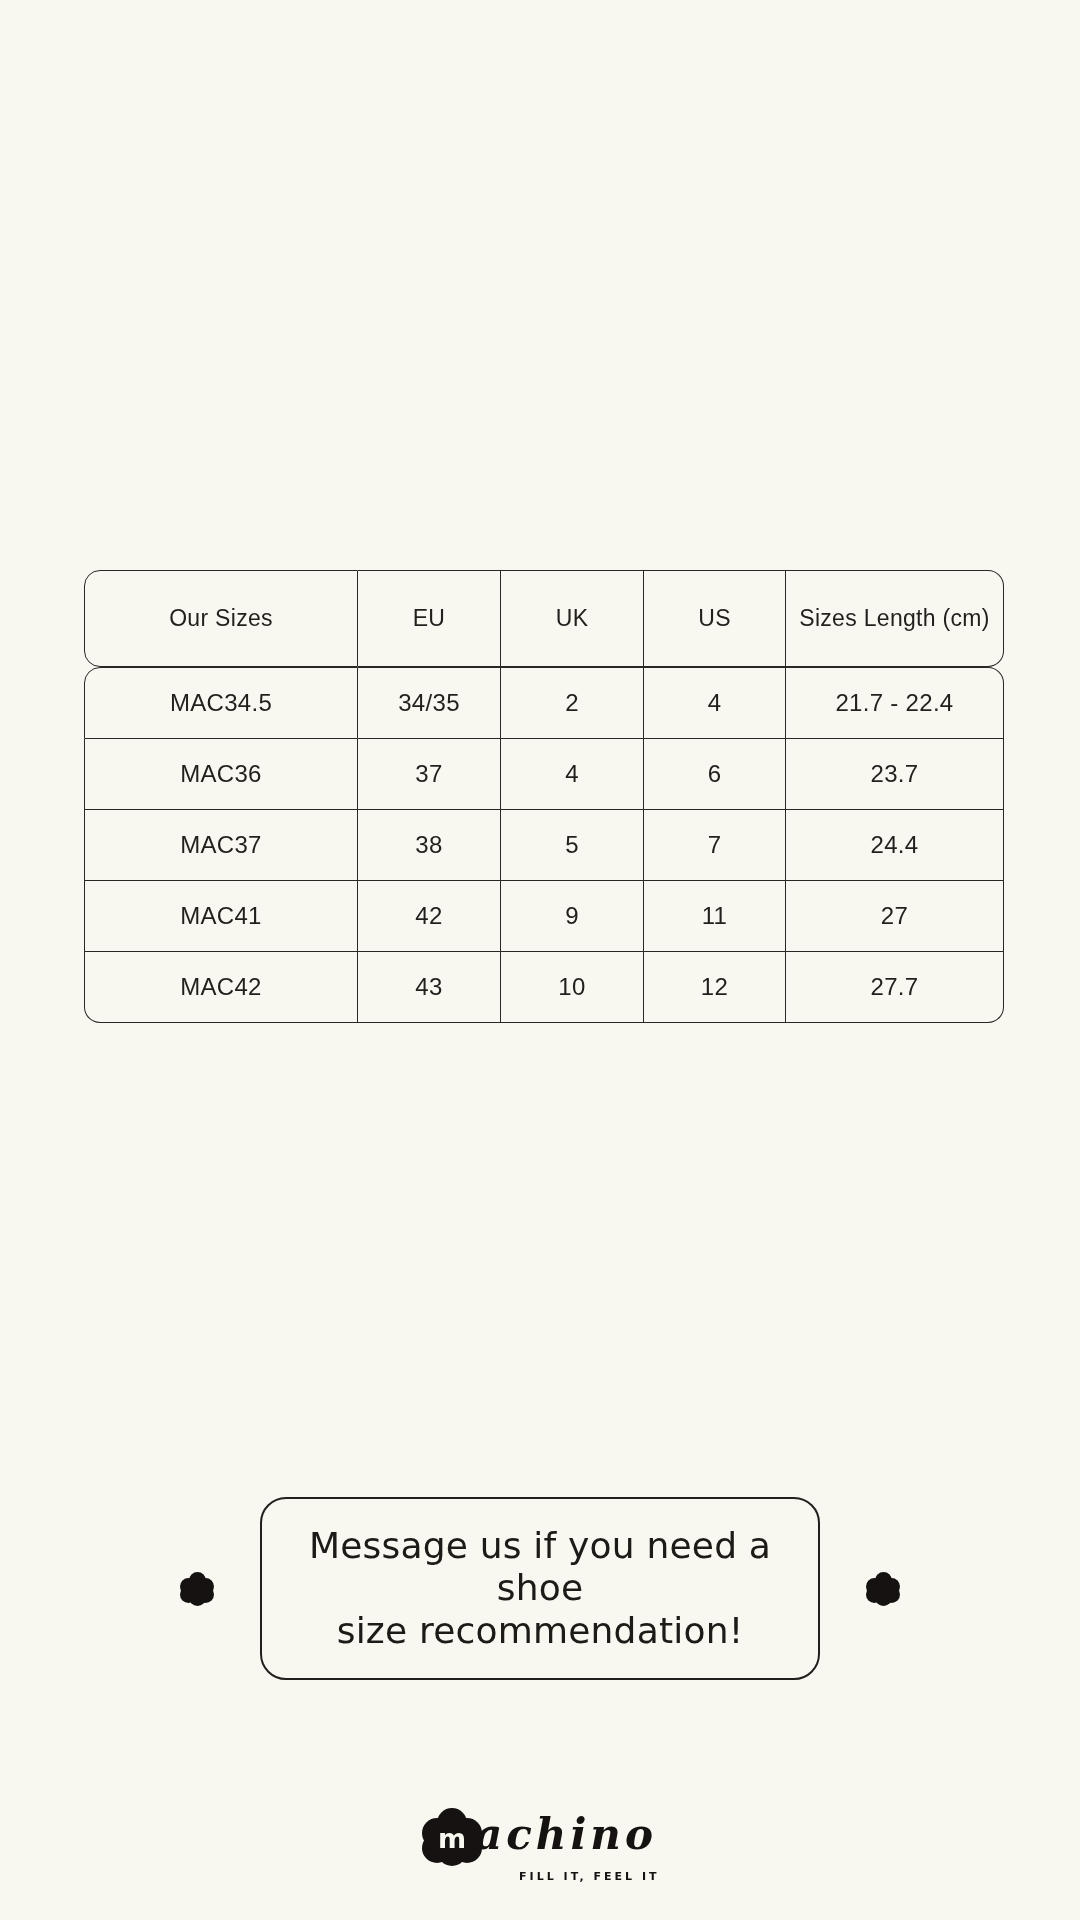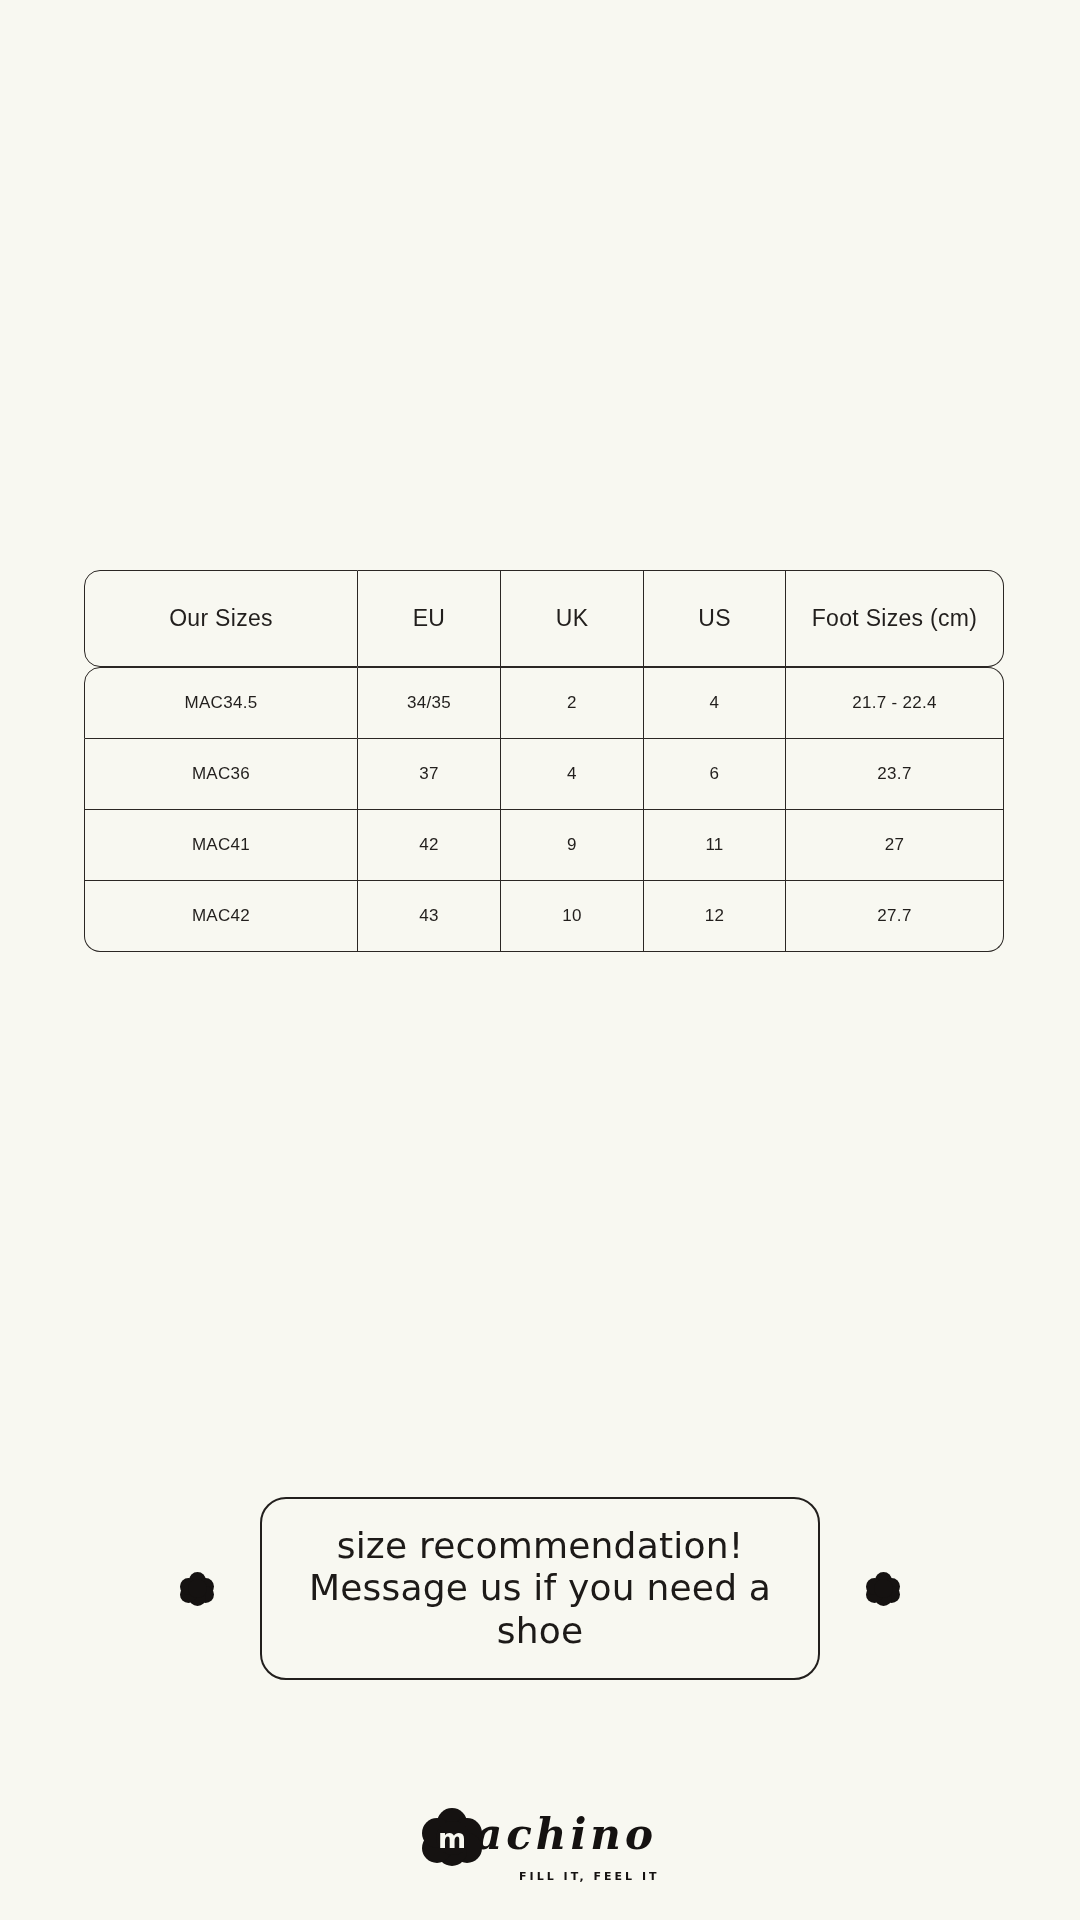--- a/index.html
+++ b/index.html
@@ -70,21 +70,21 @@
     border-left: 1.6px solid #2b2724;
   }
   table.size-table tr:first-child > * {
     border-top: 1.6px solid #2b2724;
   }
   table.size-table th {
     font-size: 23px;
     height: 93px;
   }
   table.size-table td {
-    font-size: 17px;
+    font-size: 24px;
     height: 68px;
   }
   
   table.size-table tr:first-child > *:first-child { border-top-left-radius: 16px; }
   table.size-table tr:first-child > *:last-child  { border-top-right-radius: 16px; }
   table.size-table tr:last-child  > *:first-child { border-bottom-left-radius: 16px; }
   table.size-table tr:last-child  > *:last-child  { border-bottom-right-radius: 16px; }
 
   col.c-ours  { width: 274px; }
   col.c-eu    { width: 143px; }
@@ -233,39 +233,46 @@
           <col class="c-uk">
           <col class="c-us">
           <col class="c-foot">
       </colgroup>
       <thead>
         <tr>
           <th>Our Sizes</th>
           <th>EU</th>
           <th>UK</th>
           <th>US</th>
-          <th>Foot Sizes (cm)</th>
+          <th>Sizes Length (cm)</th>
         </tr>
       </thead>
       <tbody>
         <tr>
           <td>MAC34.5</td>
           <td>34/35</td>
           <td>2</td>
           <td>4</td>
           <td>21.7 - 22.4</td>
         </tr>
         <tr>
           <td>MAC36</td>
           <td>37</td>
           <td>4</td>
           <td>6</td>
           <td>23.7</td>
         </tr>
         <tr>
+          <td>MAC37</td>
+          <td>38</td>
+          <td>5</td>
+          <td>7</td>
+          <td>24.4</td>
+        </tr>
+        <tr>
           <td>MAC41</td>
           <td>42</td>
           <td>9</td>
           <td>11</td>
           <td>27</td>
         </tr>
         <tr>
           <td>MAC42</td>
           <td>43</td>
           <td>10</td>
@@ -281,22 +288,22 @@
       <span></span>
         <span></span>
         <span></span>
         <span></span>
         <span></span>
         <span></span>
         <span></span>
     </div>
 
     <div class="callout">
+      <div class="callout-text">Message us if you need a shoe</div>
       <div class="callout-text">size recommendation!</div>
-      <div class="callout-text">Message us if you need a shoe</div>
     </div>
 
     <div class="flower">
       <span></span>
         <span></span>
         <span></span>
         <span></span>
         <span></span>
         <span></span>
         <span></span>

